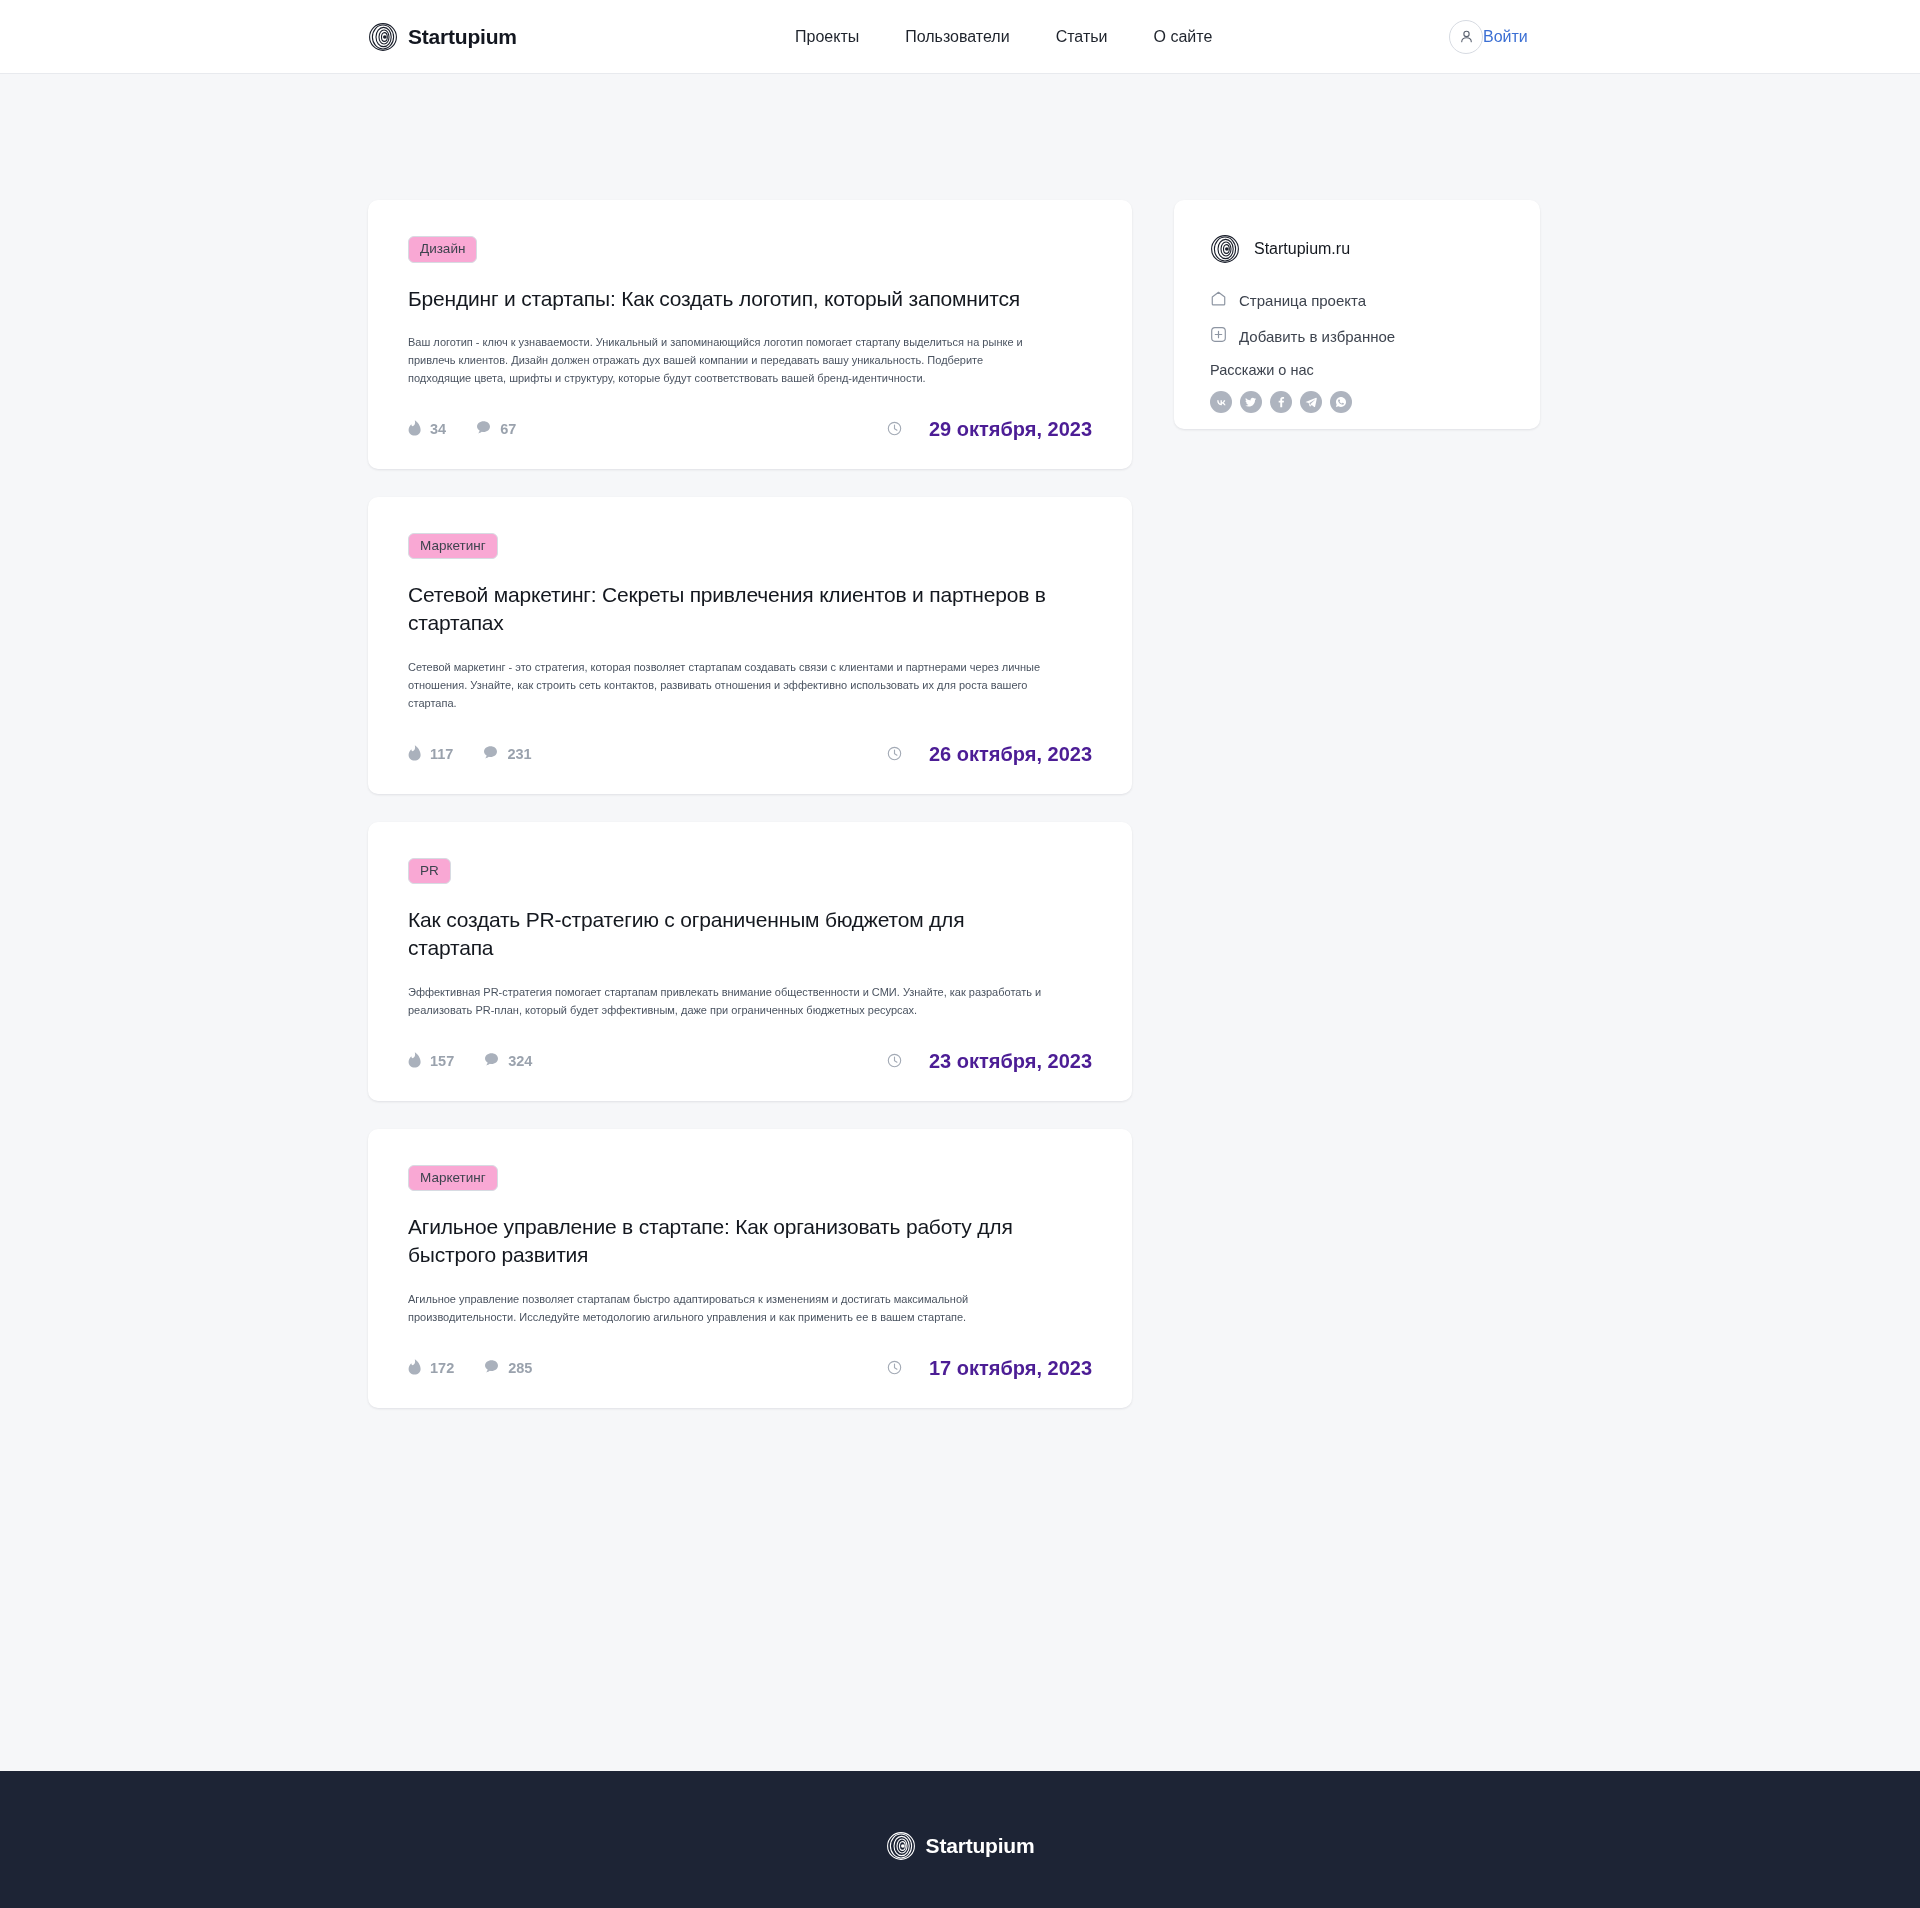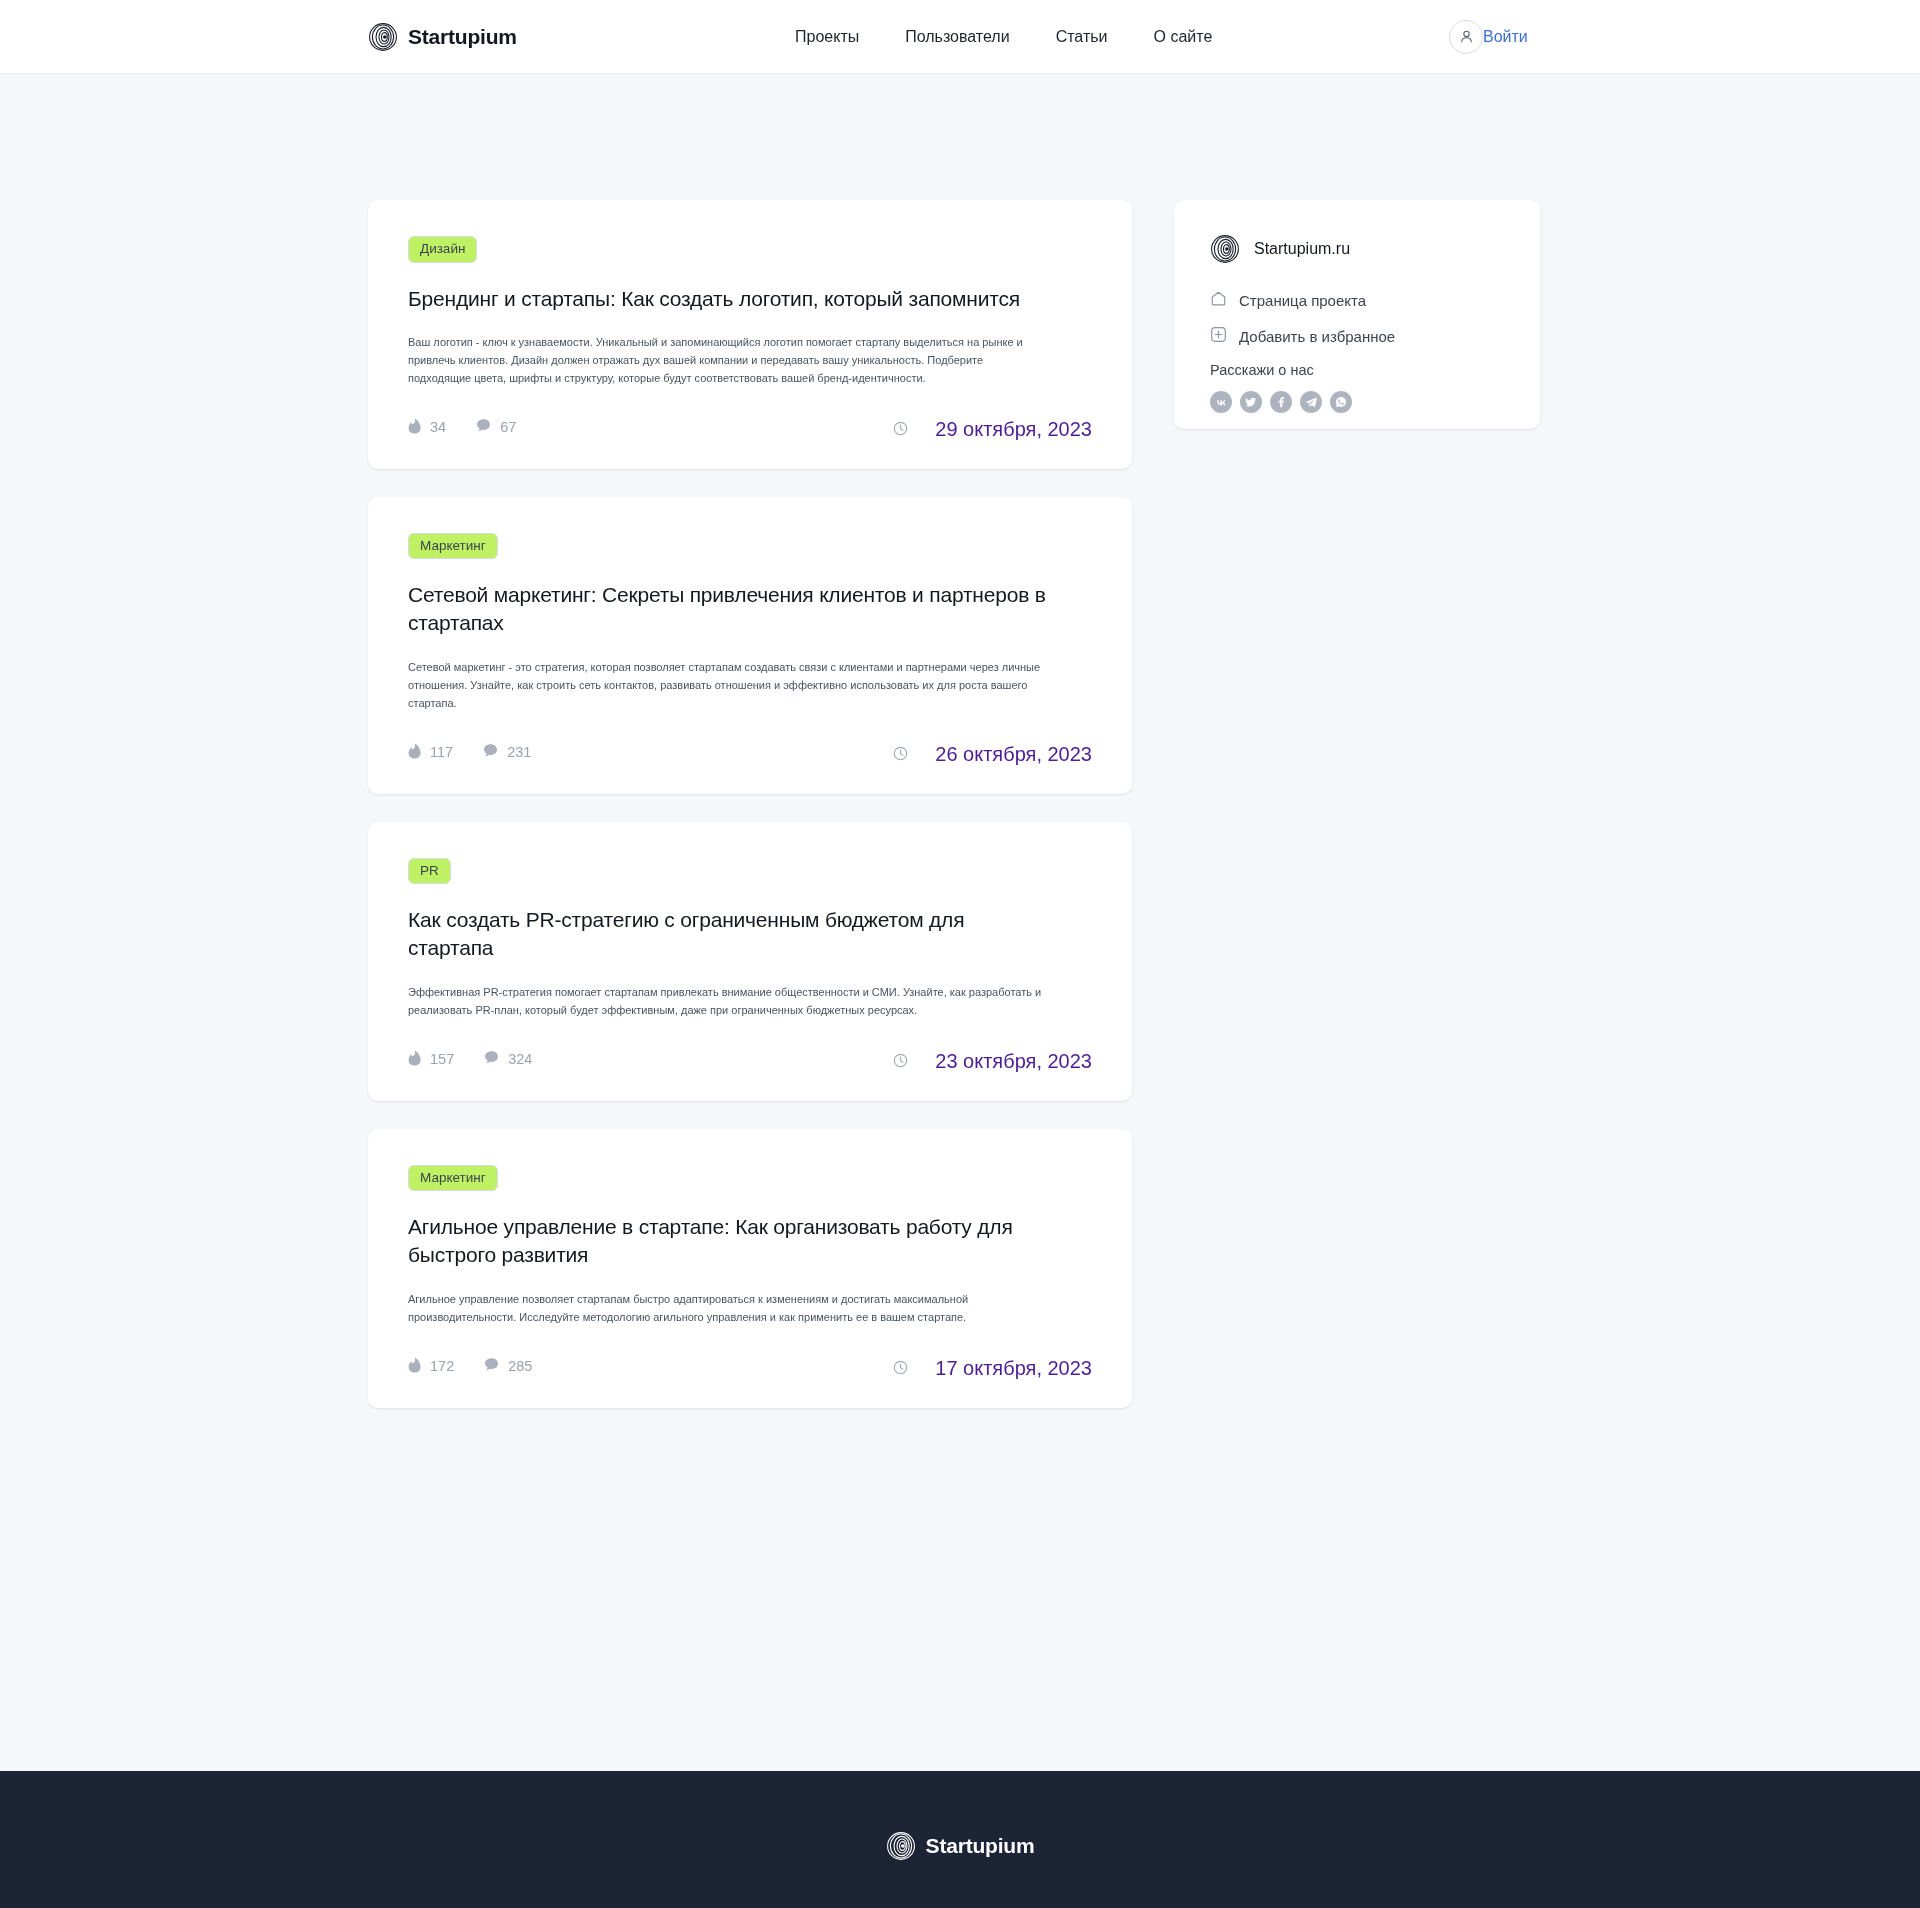--- a/index.html
+++ b/index.html
@@ -105,43 +105,44 @@
     margin-bottom: 28px;
   }
   .tag {
     display: inline-block;
     border: 1px solid #d7dbe2;
     border-radius: 6px;
     padding: 5px 11px 6px;
     font-size: 13.5px;
     color: #3d434e;
     line-height: 1;
-    background: #bef264;
+    background: #f9a8d4;
     margin-bottom: 22px;
   }
   .card-title {
     font-size: 21px;
     line-height: 1.33;
     font-weight: 400;
     color: #14181f;
     letter-spacing: -0.2px;
     margin-bottom: 22px;
     max-width: 640px;
   }
   .card-text {
     font-size: 11px;
     line-height: 1.62;
     color: #4a5360;
     max-width: 640px;
     margin-bottom: 30px;
   }
   .card-footer {
     display: flex;
-    align-items: flex-start;
+    align-items: center;
     justify-content: space-between;
+    font-weight: bold;
   }
   .metrics { display: flex; align-items: center; gap: 30px; }
   .metric {
     display: flex; align-items: center; gap: 9px;
     font-size: 14.5px; color: #9aa2ad;
   }
   .date {
     display: flex; align-items: center; gap: 27px;
     font-size: 20px; color: #4c1d95;
   }

